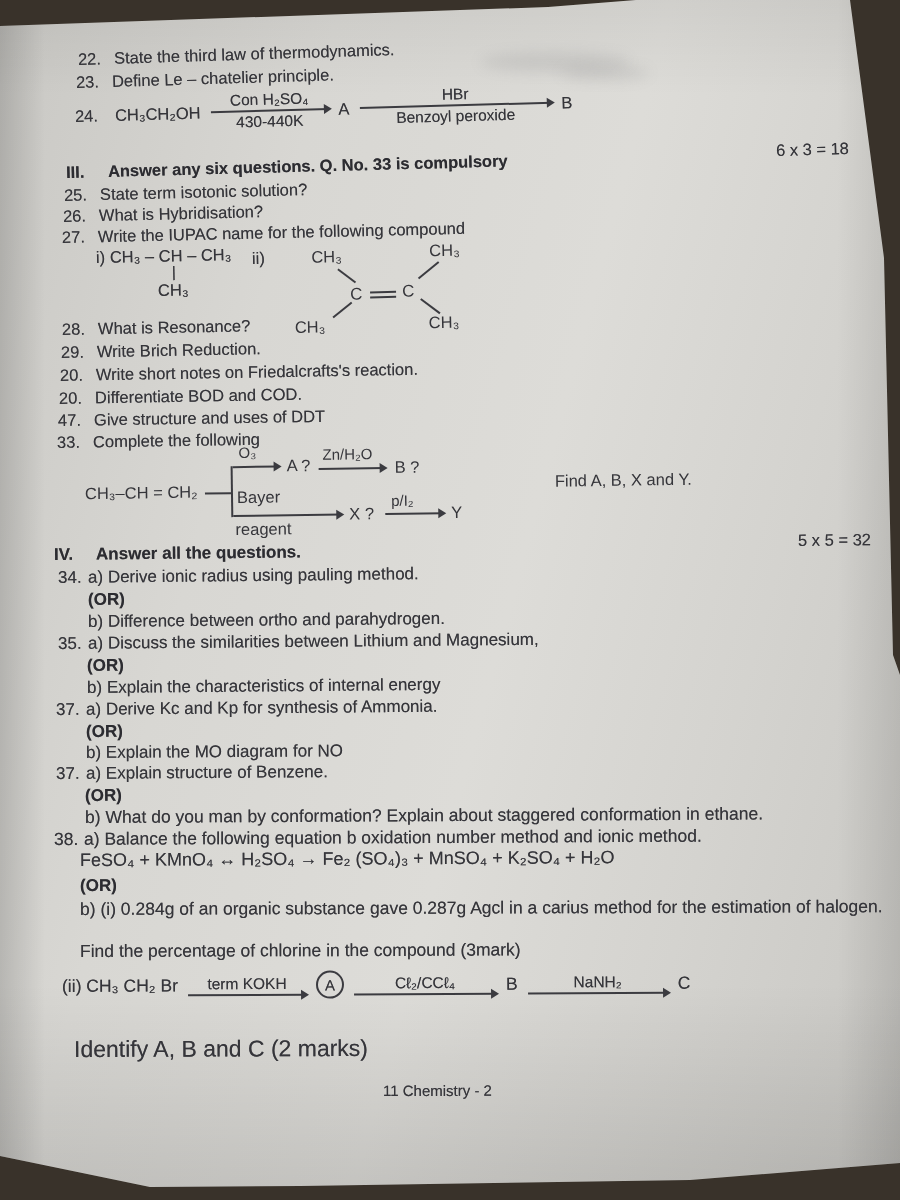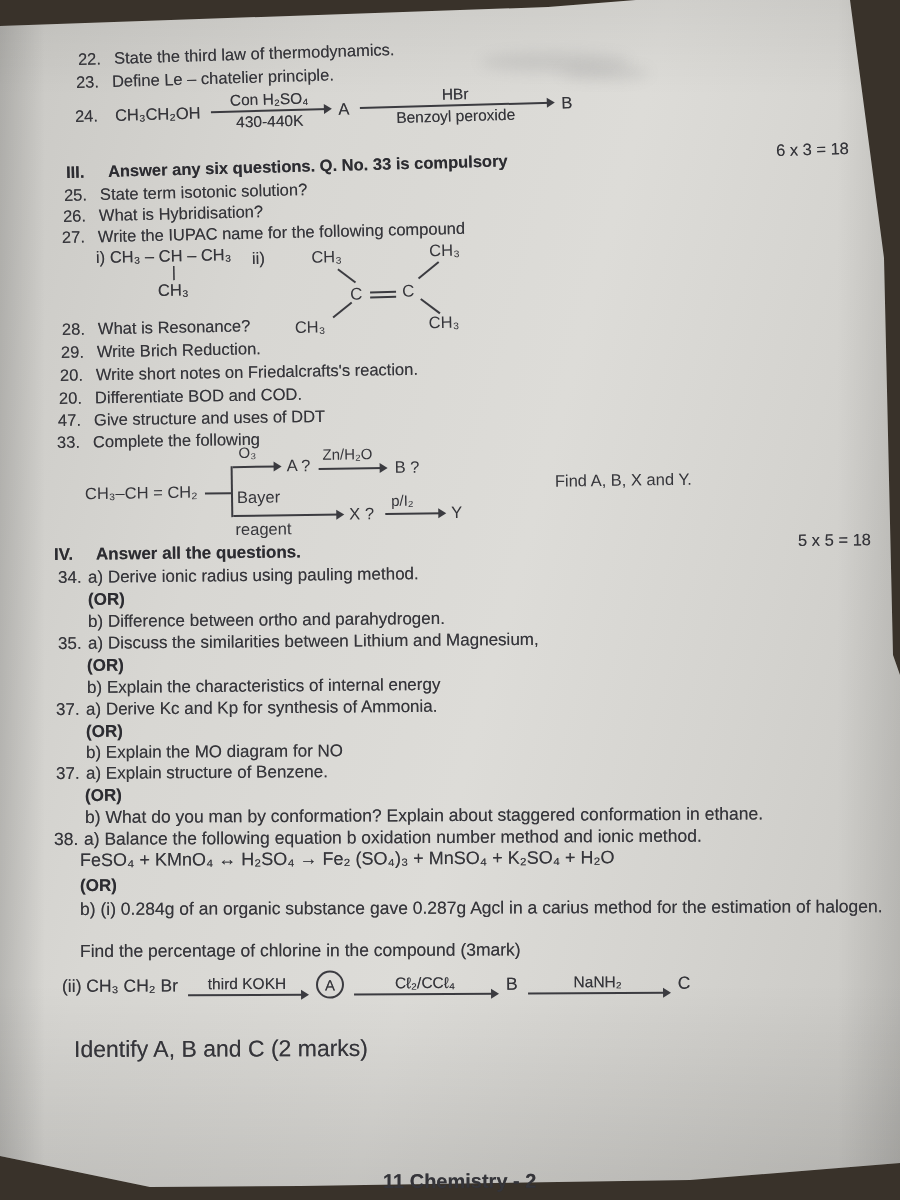--- a/index.html
+++ b/index.html
@@ -150,21 +150,21 @@
   <span class="stext" style="left:152px;top:42px;">Bayer</span>
   <span class="stext" style="left:150px;top:74px;">reagent</span>
   <div class="hline arr" style="left:148px;top:69px;width:108px;"></div>
   <span class="stext" style="left:264px;top:60px;">X ?</span>
   <span class="slabel" style="left:306px;top:48px;text-align:right;">p/I₂</span>
   <div class="hline arr" style="left:300px;top:69px;width:58px;"></div>
   <span class="stext" style="left:366px;top:60px;">Y</span>
   <span class="stext" style="left:470px;top:30px;">Find A, B, X and Y.</span>
 </div>
 
-<div class="ln" style="--r:-0.6deg;left:798px;top:531px;">5 x 5 = 18</div>
+<div class="ln" style="--r:-0.6deg;left:798px;top:531px;">5 x 5 = 32</div>
 <div class="ln bold" style="--r:-0.6deg;left:54px;top:545px;font-size:17px;">
   <span class="qnum wide">IV.</span><span>Answer all the questions.</span>
 </div>
 
 <div class="ln" style="--r:-0.6deg;left:58px;top:568px;font-size:17px;">
   <span class="qnum sm">34.</span><span>a) Derive ionic radius using pauling method.</span>
 </div>
 <div class="ln bold" style="--r:-0.6deg;left:88px;top:590px;font-size:17px;">(OR)</div>
 <div class="ln" style="--r:-0.5deg;left:88px;top:612px;font-size:17px;">b) Difference between ortho and parahydrogen.</div>
 
@@ -190,30 +190,30 @@
   <span class="qnum sm">38.</span><span>a) Balance the following equation b oxidation number method and ionic method.</span>
 </div>
 <div class="ln" style="--r:-0.3deg;left:80px;top:850px;font-size:18px;">FeSO₄ + KMnO₄ ↔ H₂SO₄ → Fe₂ (SO₄)₃ + MnSO₄ + K₂SO₄ + H₂O</div>
 <div class="ln bold" style="--r:-0.3deg;left:80px;top:876px;font-size:17px;">(OR)</div>
 <div class="ln wrapln" style="--r:-0.2deg;left:80px;top:897px;width:815px;font-size:17.5px;white-space:normal;">b) (i) 0.284g of an organic substance gave 0.287g Agcl in a carius method for the estimation of halogen.</div>
 <div class="ln" style="--r:-0.2deg;left:80px;top:941px;font-size:17.5px;">Find the percentage of chlorine in the compound  (3mark)</div>
 
 <div class="ln rxnrow" style="--r:-0.3deg;left:62px;top:972px;font-size:17.5px;">
   <span>(ii) CH₃ CH₂ Br</span>
   <span class="larrow" style="min-width:118px;">
-    <span class="lt">third KOKH</span>
+    <span class="lt">term KOKH</span>
     <span class="shaft"></span>
   </span>
   <span class="circleA">A</span>
   <span class="larrow" style="min-width:142px;">
     <span class="lt">Cℓ₂/CCℓ₄</span>
     <span class="shaft"></span>
   </span>
   <span>B</span>
   <span class="larrow" style="min-width:140px;">
     <span class="lt">NaNH₂</span>
     <span class="shaft"></span>
   </span>
   <span>C</span>
 </div>
 <div class="ln" style="--r:-0.2deg;left:74px;top:1036px;font-size:23px;">Identify A, B and C (2 marks)</div>
 
-<div class="ln" style="--r:-0.1deg;left:383px;top:1170px;font-size:20px;font-weight:bold;">11  Chemistry  - 2</div>
+<div class="ln" style="--r:-0.1deg;left:383px;top:1082px;font-size:15px;">11  Chemistry  - 2</div>
 
 </body></html>

